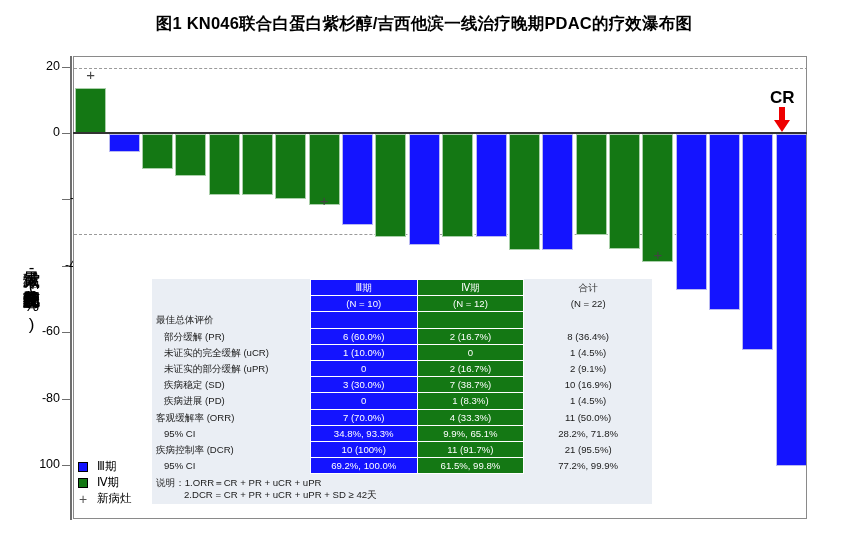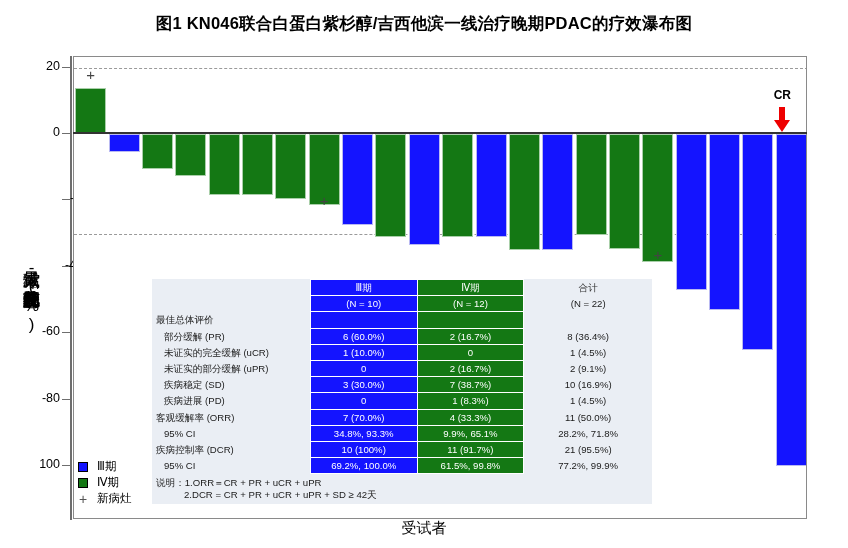--- a/index.html
+++ b/index.html
@@ -52,21 +52,21 @@
 
   
   .bar{position:absolute;box-sizing:border-box;}
   .plus{
     position:absolute;font-size:15px;color:#444;line-height:1;
     transform:translate(-50%,-50%);font-family:"Liberation Sans","DejaVu Sans",sans-serif;
   }
 
   
   .cr-label{
-    position:absolute;font-size:12px;font-weight:bold;color:#000;
+    position:absolute;font-size:17px;font-weight:bold;color:#000;
     transform:translateX(-50%);
   }
   .cr-arrow{position:absolute;transform:translateX(-50%);}
 
   
   .legend{position:absolute;left:78px;top:459px;font-size:11px;color:#000;}
   .legend-row{display:flex;align-items:center;height:15px;margin-bottom:1px;}
   .legend-swatch{width:10px;height:10px;margin-right:9px;border:1px solid #000;box-sizing:border-box;}
   .legend-plus{width:10px;height:10px;margin-right:9px;text-align:center;line-height:10px;
     font-size:14px;color:#555;}
@@ -250,14 +250,13 @@
         </tr>
         <tr class="note-row">
           <td colspan="4">
             <div class="note-line">说明：1.ORR＝CR + PR + uCR + uPR</div>
             <div class="note-line note-indent">2.DCR = CR + PR + uCR + uPR + SD ≥ 42天</div>
           </td>
         </tr>
       </tbody>
   </table>
 
-  <div class="x-axis-title">受试者</div>
 </div>
 
 </body></html>

